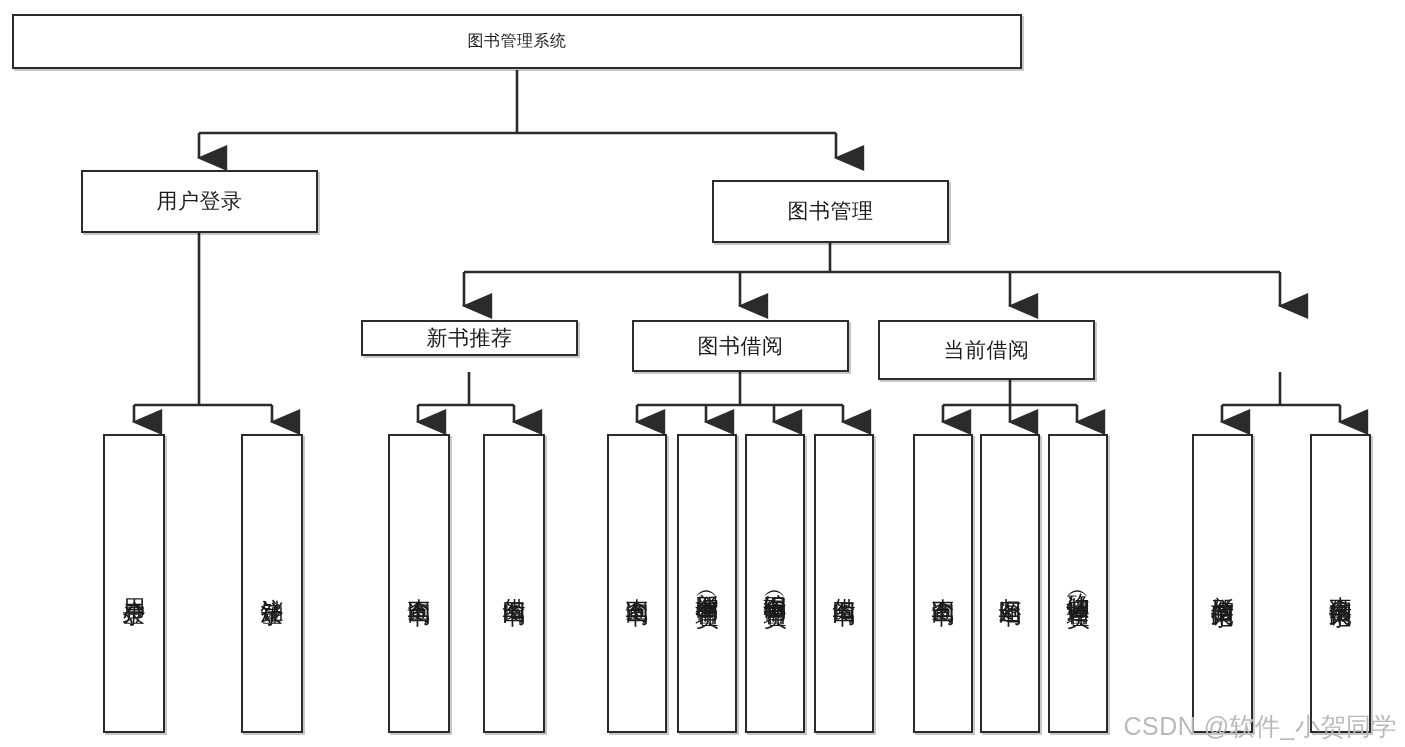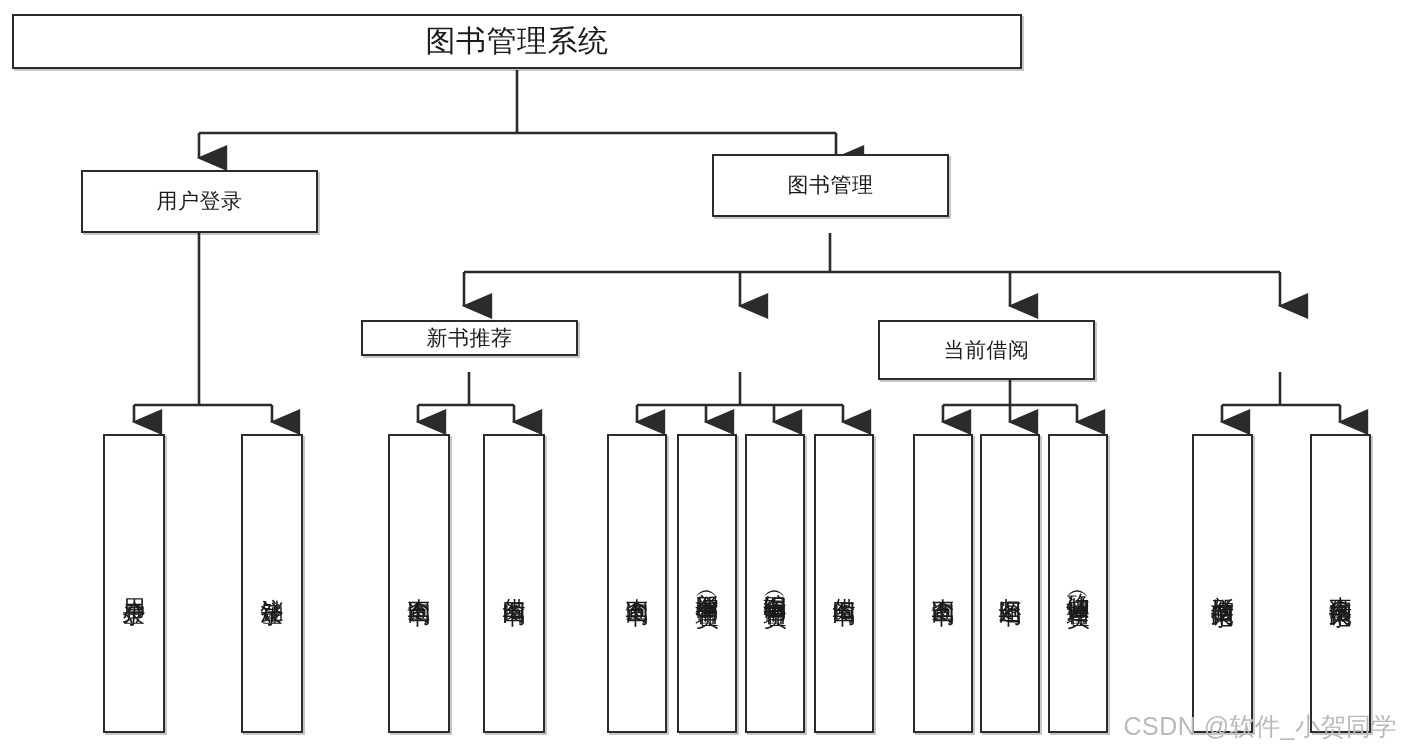--- a/index.html
+++ b/index.html
@@ -34,21 +34,21 @@
     justify-content:center;
     text-align:center;
   }
   .node .label{
     font-size:21px;
     line-height:1.15;
     letter-spacing:0.5px;
     color:#1b1b1b;
     white-space:nowrap;
   }
-  .node.root .label{font-size:30px;}
+  .node.root .label{font-size:16px;}
   
   .node.vert{
     align-items:center;
     justify-content:center;
     padding:6px 0;
   }
   .node.vert .label{
     writing-mode:vertical-rl;
     text-orientation:upright;
     font-size:23px;
@@ -129,28 +129,31 @@
   </svg>
 
   <div class="node root" style="left:12px; top:14px; width:1010px; height:55px;">
     <span class="label">图书管理系统</span>
   </div>
 
   <div class="node" style="left:81px; top:170px; width:237px; height:63px;">
     <span class="label">用户登录</span>
   </div>
 
-  <div class="node" style="left:712px; top:154px; width:237px; height:63px;">
+  <div class="node" style="left:712px; top:180px; width:237px; height:63px;">
     <span class="label">图书管理</span>
   </div>
 
   <div class="node" style="left:361px; top:320px; width:217px; height:36px;">
     <span class="label">新书推荐</span>
   </div>
 
+  <div class="node" style="left:632px; top:320px; width:217px; height:52px;">
+    <span class="label">图书借阅</span>
+  </div>
 
   <div class="node" style="left:878px; top:320px; width:217px; height:60px;">
     <span class="label">当前借阅</span>
   </div>
 
 
   <div class="node vert" style="left:103px; top:434px; width:62px; height:299px;">
     <span class="label">用户登录</span>
   </div>
 

